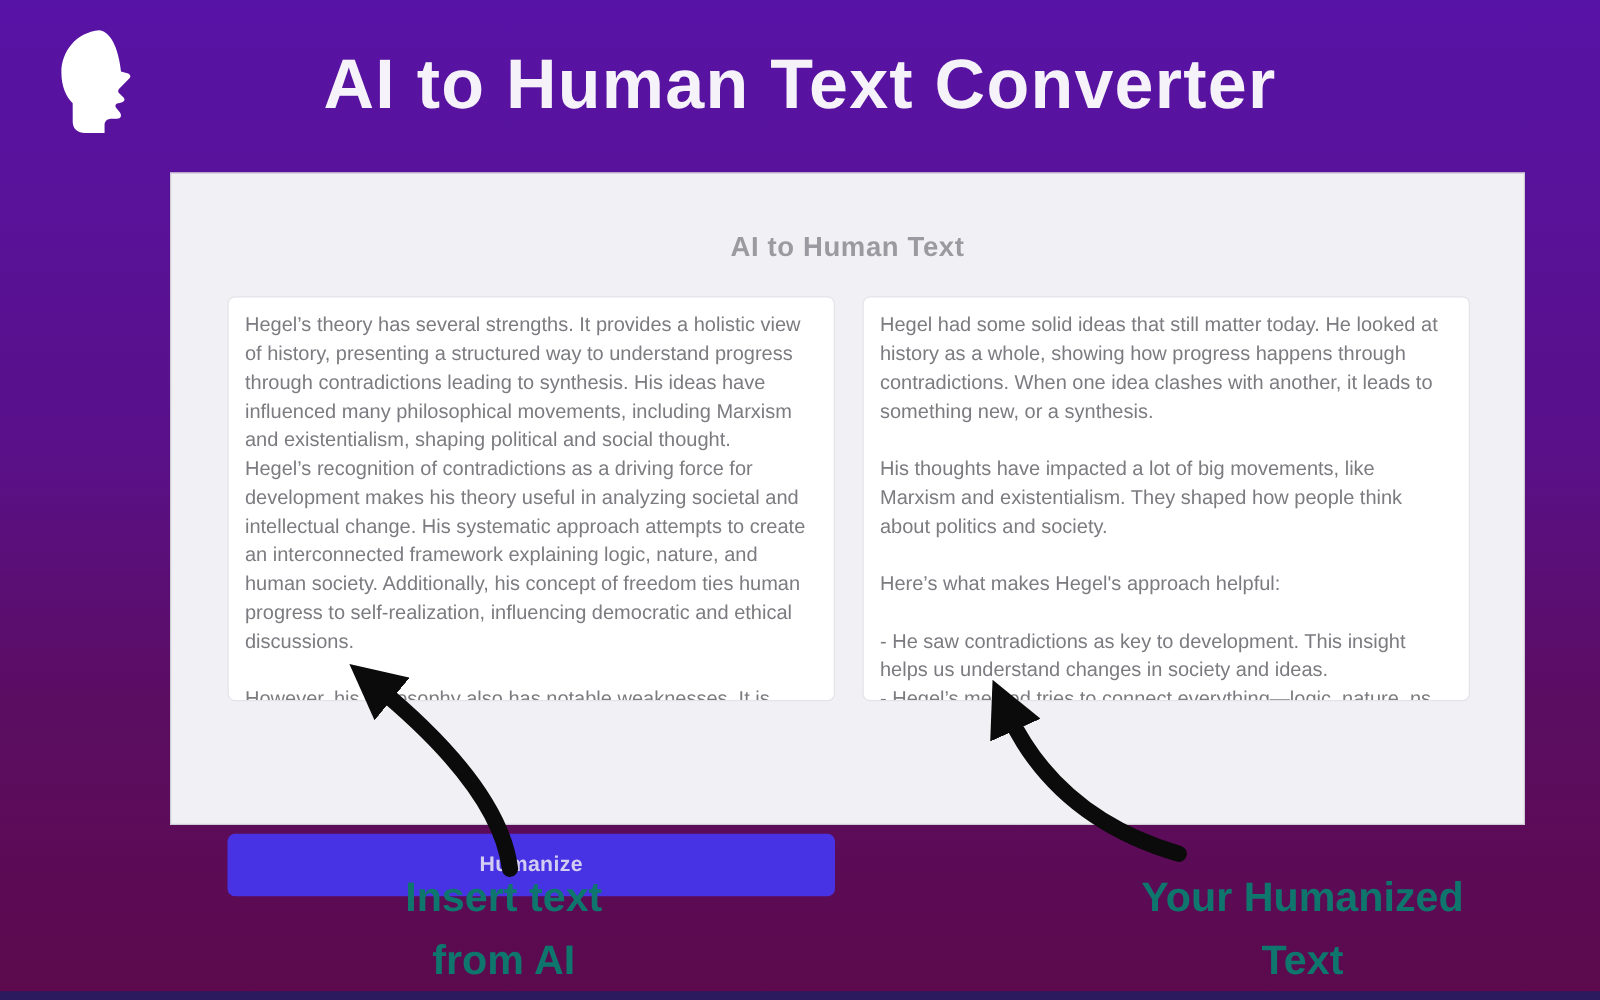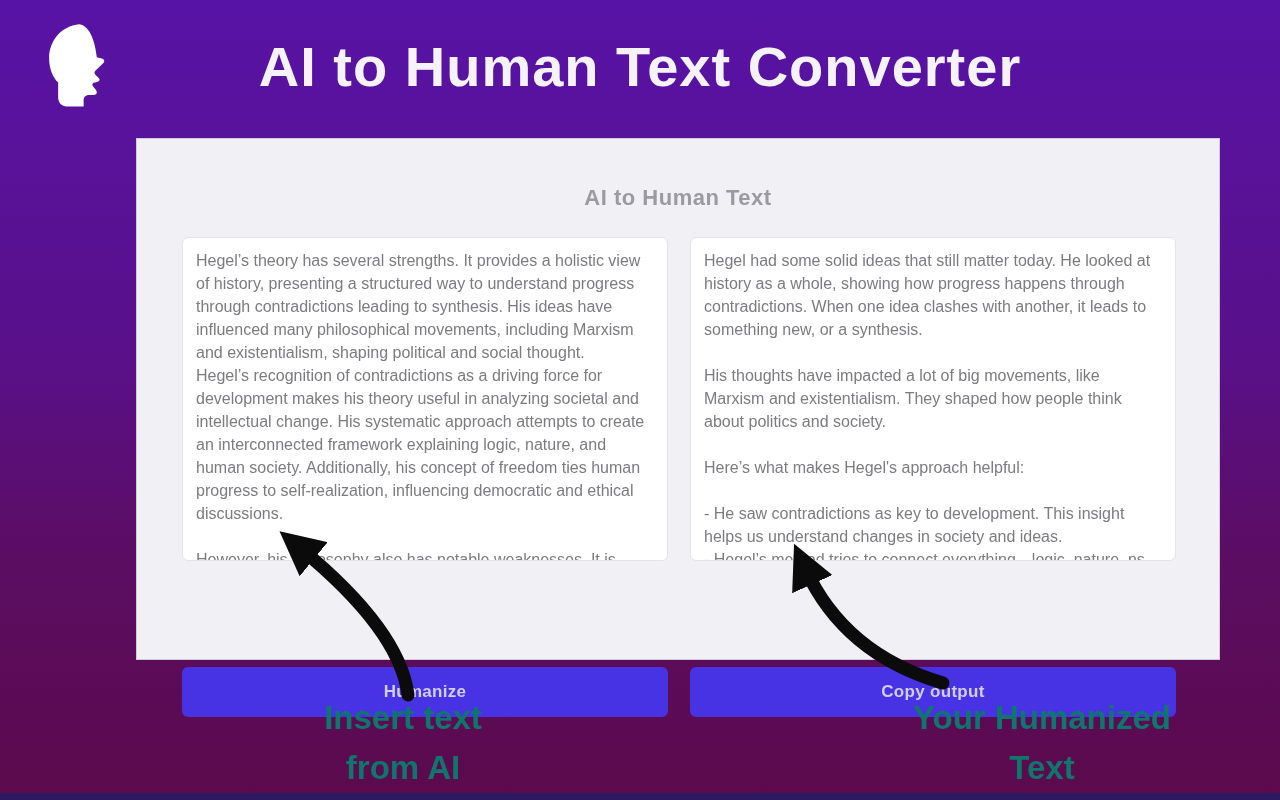--- a/index.html
+++ b/index.html
@@ -122,21 +122,20 @@
 
     <div class="pane pane-right">
       <textarea class="text-box" spellcheck="false" style="">Hegel had some solid ideas that still matter today. He looked at history as a whole, showing how progress happens through contradictions. When one idea clashes with another, it leads to something new, or a synthesis.
 
 His thoughts have impacted a lot of big movements, like Marxism and existentialism. They shaped how people think about politics and society.
 
 Here’s what makes Hegel's approach helpful:
 
 - He saw contradictions as key to development. This insight helps us understand changes in society and ideas.
 - Hegel’s method tries to connect everything—logic, nature, ns</textarea>
-      <button class="action-btn">Copy output</button>
     </div>
   </div>
 
   <svg class="arrow-svg arrow-svg-left" width="170" height="195" viewBox="0 0 170 195" aria-hidden="true">
     <defs>
       <marker id="ah-l" viewBox="0 0 10 10" refX="4" refY="5" markerWidth="3.4" markerHeight="3.4" orient="auto">
         <path d="M0,0 L10,5 L0,10 Z" fill="#0b0b0b"></path>
       </marker>
     </defs>
     <path d="M143,175 Q135,110 35,28" fill="none" stroke="#0b0b0b" stroke-width="13" stroke-linecap="round" marker-end="url(#ah-l)"></path>

